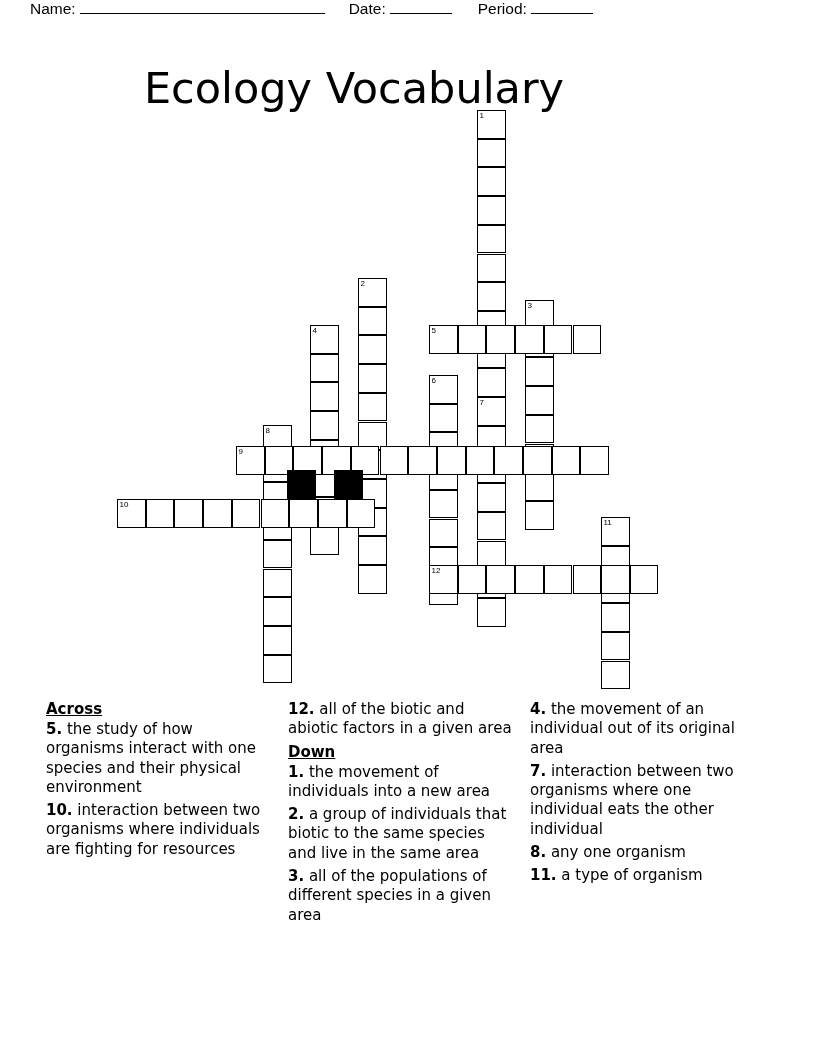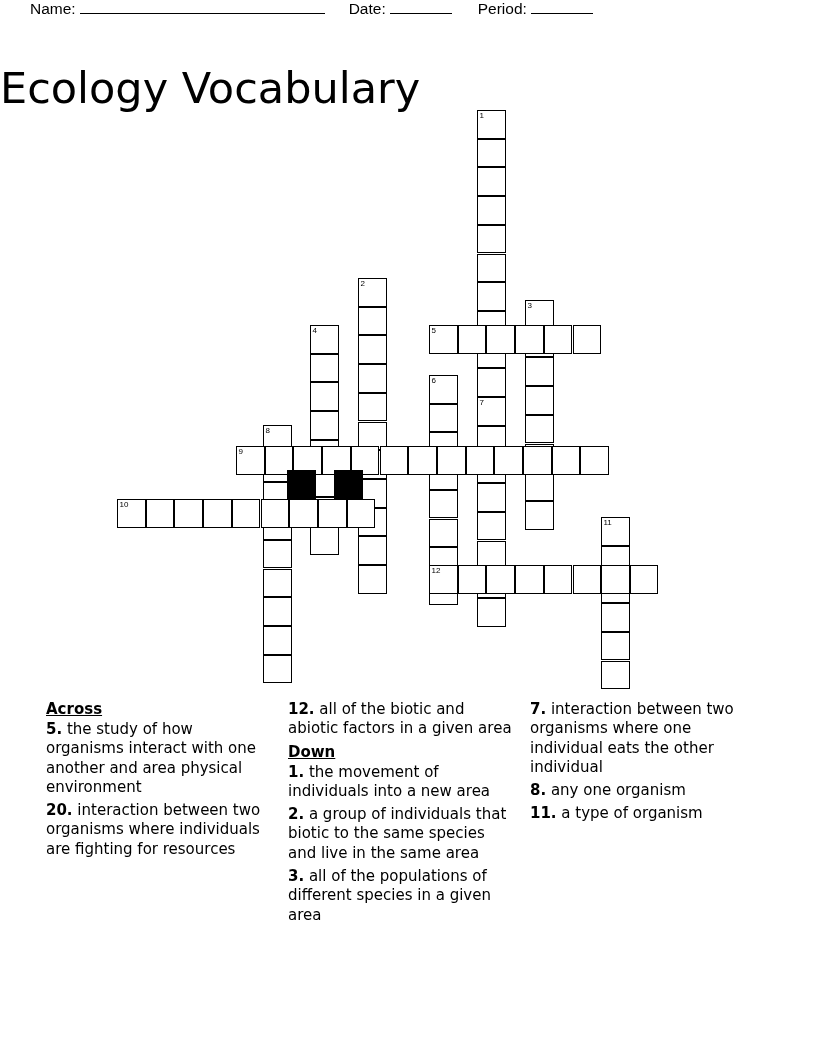--- a/index.html
+++ b/index.html
@@ -29,20 +29,21 @@
   }
   #name-label { margin-left:30px; }
   #name-rule  { width:245px; }
   #date-label { margin-left:20px; }
   #date-rule  { width:62px; }
   #period-label { margin-left:22px; }
   #period-rule  { width:62px; }
 
   #page-title {
     position:absolute; left:0; top:36px; width:708px;
+    text-align:center;
     font-size:43px;
     font-weight:400;
     font-family:"DejaVu Sans", sans-serif;
     letter-spacing:0px;
     line-height:1.1;
   }
 
   
   #crossword {
     position:absolute;
@@ -234,28 +235,29 @@
     <div class="cell" style="left: 572.5px; top: 565px;"></div>
     <div class="cell" style="left: 601px; top: 565px;"></div>
     <div class="cell" style="left: 629.7px; top: 565px;"></div>
     <div class="cell blocked" style="left: 287px; top: 470px;"></div>
     <div class="cell blocked" style="left: 334px; top: 470px;"></div>
   </div>
 
 <div id="clues">
   <div class="clue-col" id="clue-col-1">
       <div class="section-head">Across</div>
-      <p class="clue"><span class="n">5.</span><span> the study of how organisms interact with one another and area physical environment</span></p>
-      <p class="clue"><span class="n">20.</span><span> interaction between two organisms where individuals are fighting for resources</span></p>
+      <p class="clue"><span class="n">5.</span><span> the study of how organisms interact with one species and their physical environment</span></p>
+      <p class="clue"><span class="n">10.</span><span> interaction between two organisms where individuals are fighting for resources</span></p>
     </div>
   <div class="clue-col" id="clue-col-2">
       <p class="clue"><span class="n">12.</span><span> all of the biotic and abiotic factors in a given area</span></p>
       <div class="section-head">Down</div>
       <p class="clue"><span class="n">1.</span><span> the movement of individuals into a new area</span></p>
       <p class="clue"><span class="n">2.</span><span> a group of individuals that biotic to the same species and live in the same area</span></p>
       <p class="clue"><span class="n">3.</span><span> all of the populations of different species in a given area</span></p>
     </div>
   <div class="clue-col col3" id="clue-col-3">
+      <p class="clue"><span class="n">4.</span><span> the movement of an individual out of its original area</span></p>
       <p class="clue"><span class="n">7.</span><span> interaction between two organisms where one individual eats the other individual</span></p>
       <p class="clue"><span class="n">8.</span><span> any one organism</span></p>
       <p class="clue"><span class="n">11.</span><span> a type of organism</span></p>
     </div>
 </div>
 
 </body></html>

